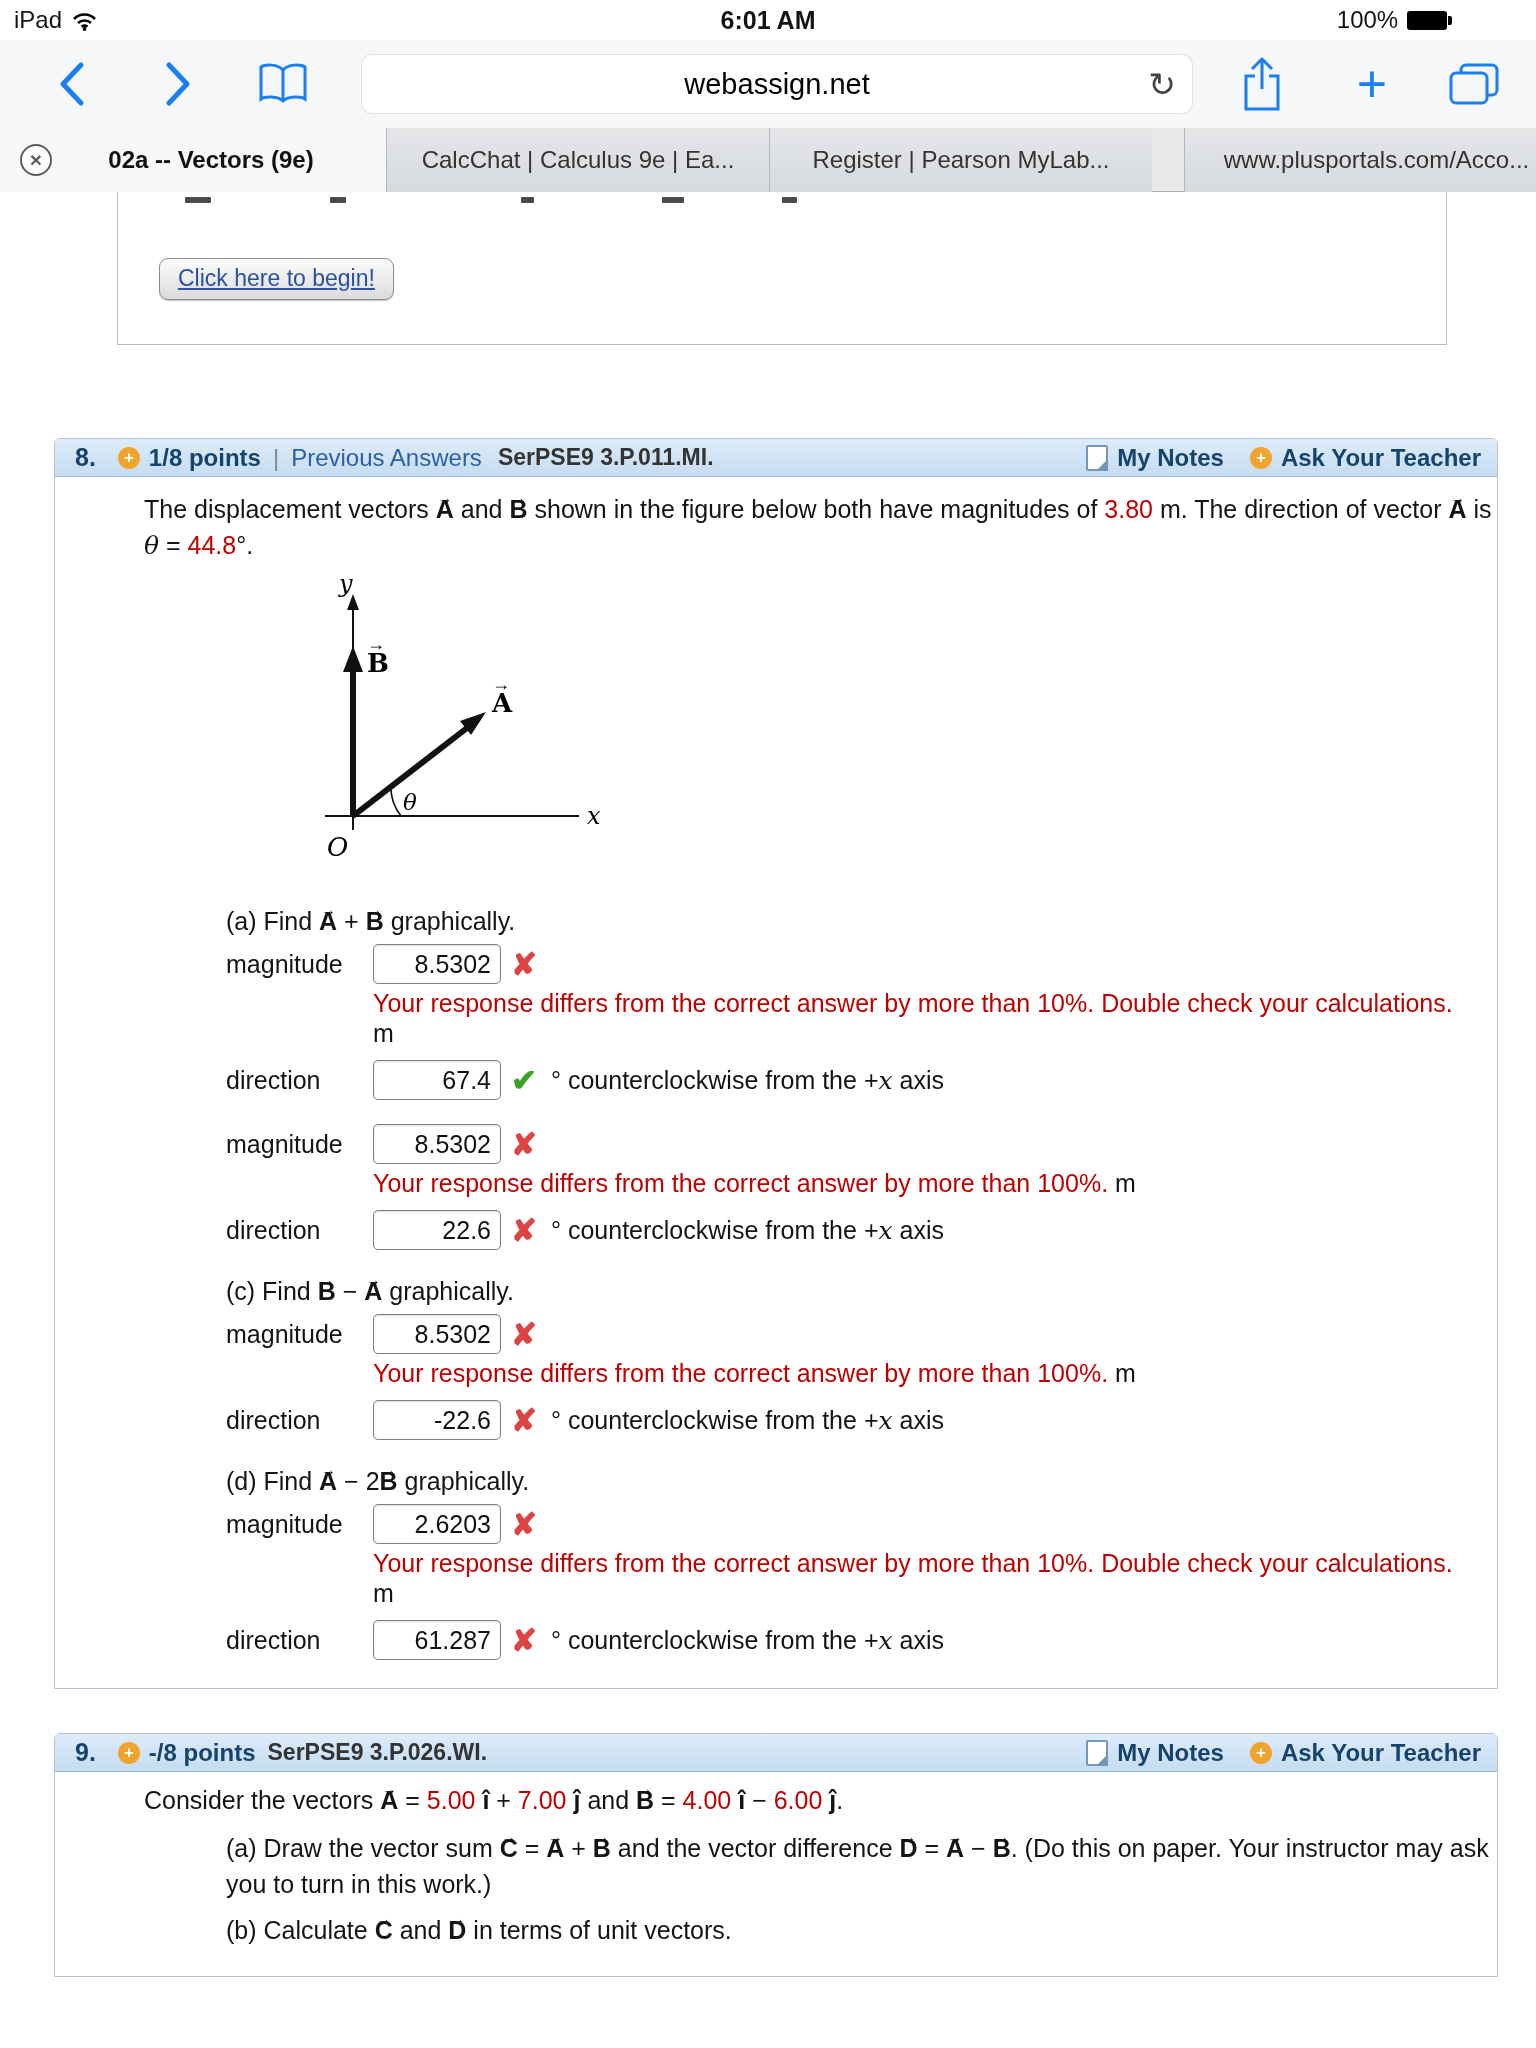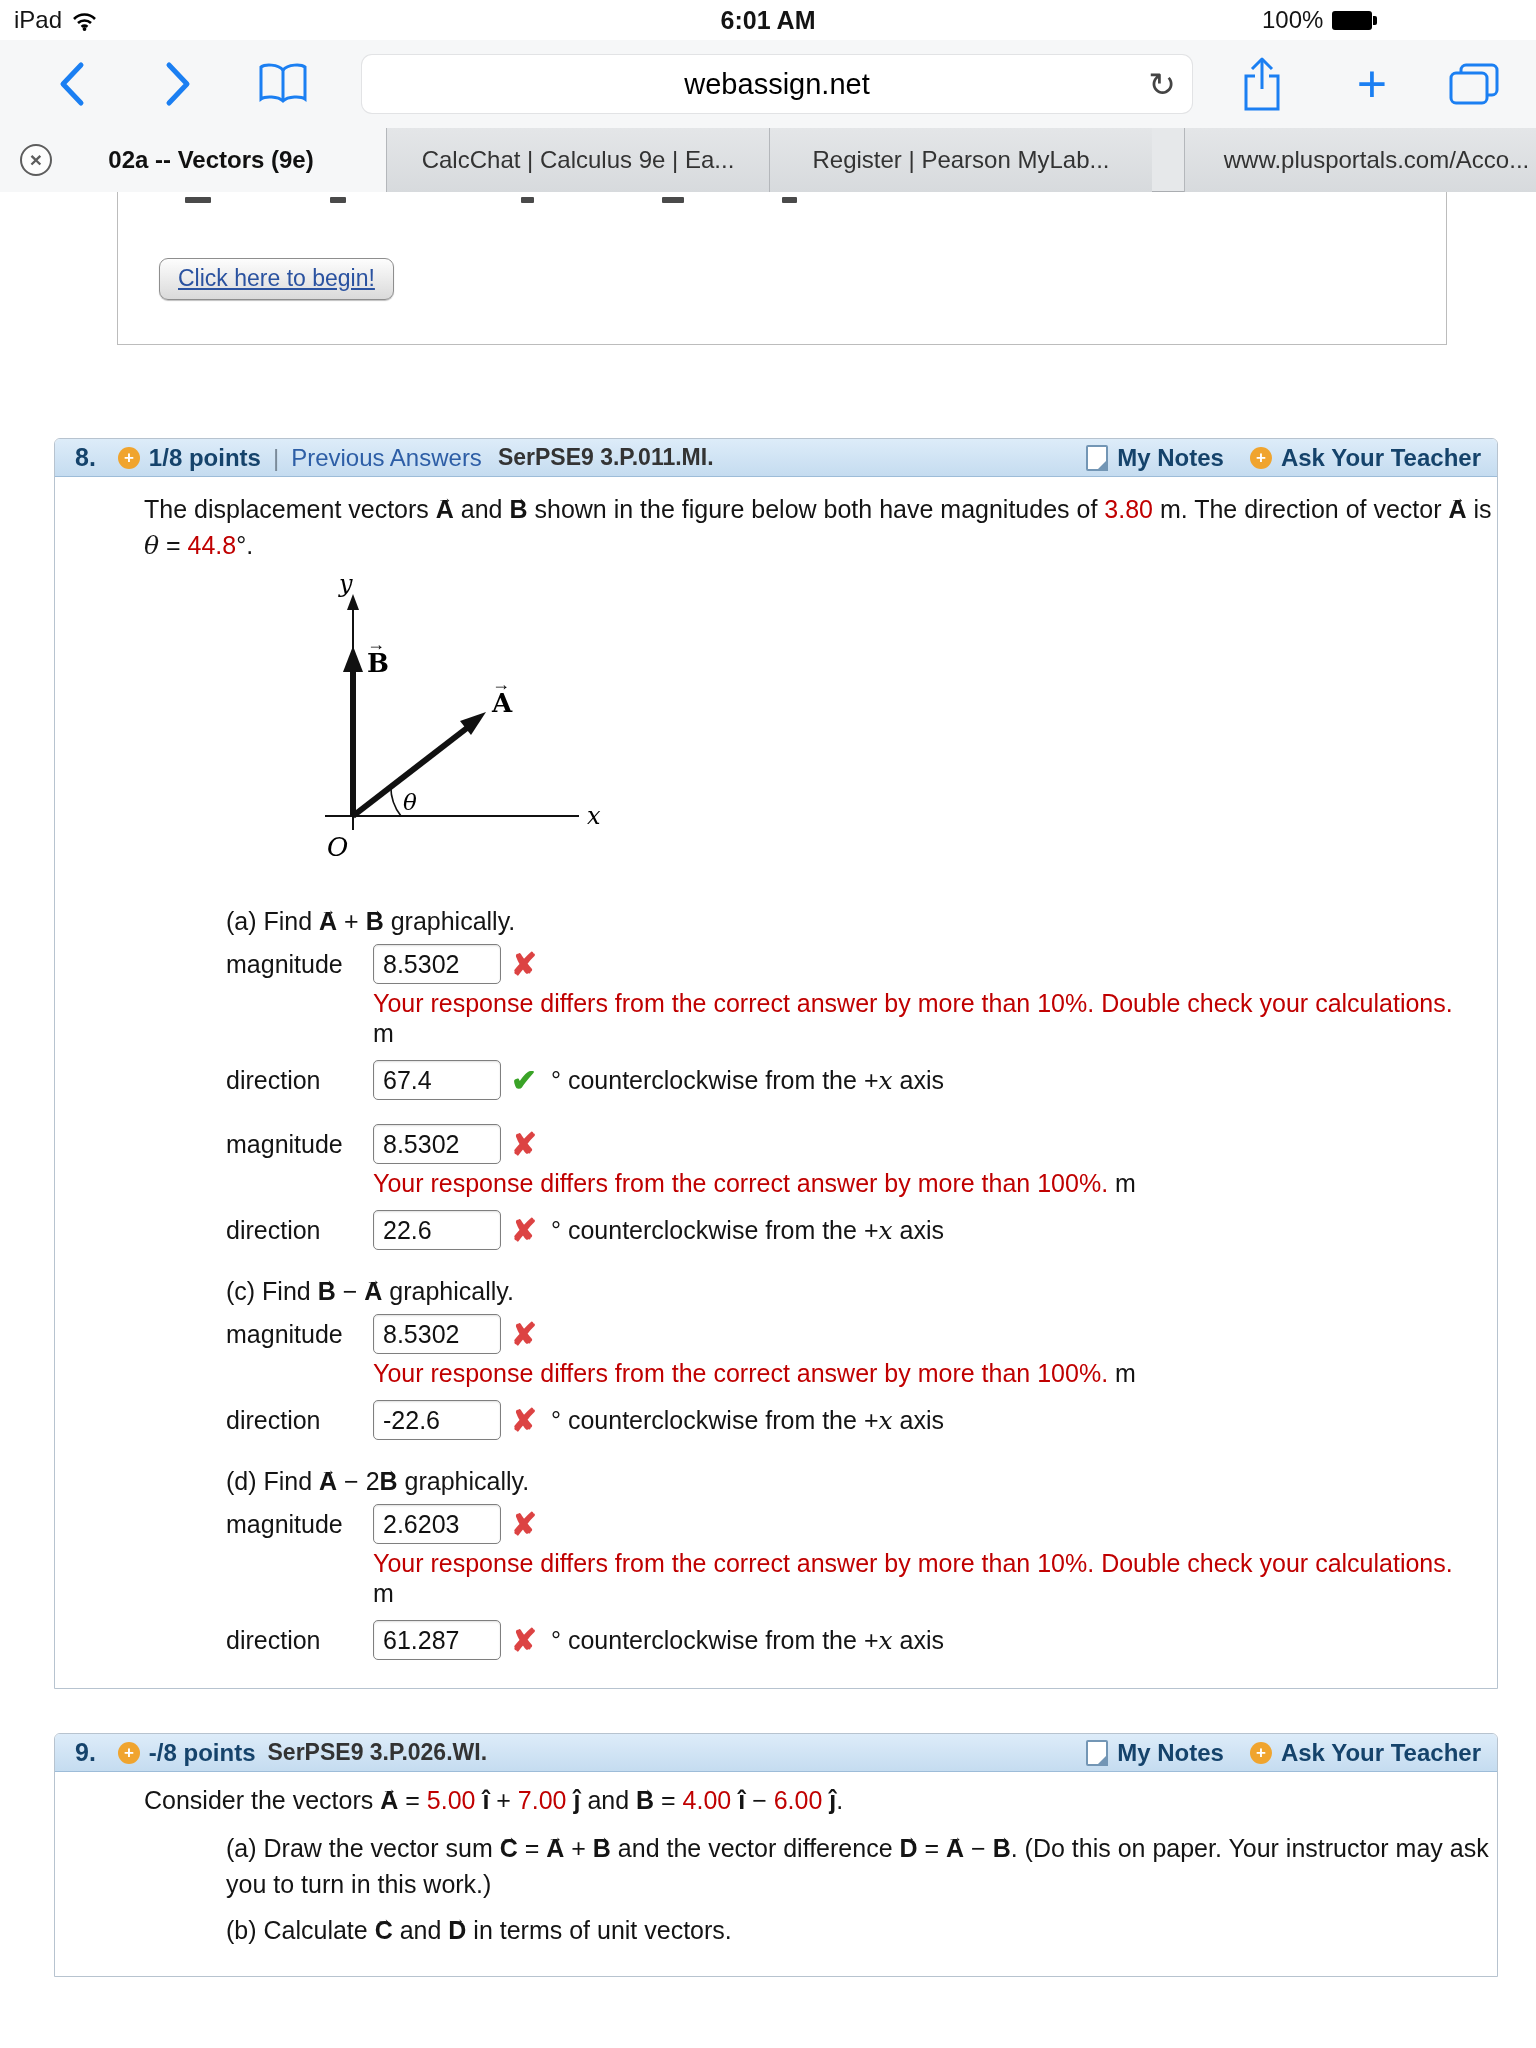--- a/index.html
+++ b/index.html
@@ -6,21 +6,21 @@
   html,body { background:#666; }
   .screen {
     position:relative; width:1536px; height:2048px; margin:0 auto;
     background:#8b5cf6; overflow:hidden;
     font-family:"Liberation Sans", sans-serif; font-size:25px; color:#141414;
   }
   
   .status-bar { height:40px; background:#fff; display:flex; align-items:center; padding:0 14px; }
   .sb-left  { display:flex; align-items:center; gap:9px; width:260px; font-size:24px; }
   .sb-center{ flex:1; text-align:center; font-weight:700; font-size:25px; }
-  .sb-right { width:260px; display:flex; justify-content:flex-start; align-items:center; gap:9px; font-size:24px; }
+  .sb-right { width:260px; display:flex; justify-content:center; align-items:center; gap:9px; font-size:24px; }
   .battery { width:40px; height:19px; background:#000; border-radius:3px; position:relative; }
   .battery::after { content:""; position:absolute; right:-5px; top:5px; width:4px; height:9px; background:#000; border-radius:0 2px 2px 0; }
   
   .toolbar { position:relative; height:88px; background:#f6f7f8; }
   .tb-btn { position:absolute; top:0; height:88px; display:flex; align-items:center; justify-content:center; }
   .url-field { position:absolute; left:362px; top:15px; width:830px; height:58px; background:#fff;
                border-radius:10px; box-shadow:0 0 0 1px #e2e3e5; display:flex; align-items:center; justify-content:center;
                font-size:29px; color:#000; }
   .reload { position:absolute; right:16px; top:50%; transform:translateY(-50%); font-size:33px; color:#444; }
   .plus-glyph { font-size:52px; font-weight:300; color:#1b7ff2; line-height:1; }
@@ -64,21 +64,21 @@
   .intro { margin:14px 20px 0 89px; width:1360px; line-height:36px; }
   .q9 .intro { margin-top:10px; }
   .figure { margin:6px 0 0 226px; display:block; }
   .part { margin:24px 20px 0 171px; }
   .part-heading { line-height:34px; margin-bottom:6px; }
   .row { display:flex; align-items:center; }
   .row.dir { margin-top:12px; }
   .rowlabel { width:147px; }
   .answer-input { width:128px; height:40px; border:1px solid #7f7f7f; border-radius:5px; background:#fff;
                   font-family:inherit; font-size:25px; color:#111; padding:0 9px;
-                  box-shadow:inset 0 1px 2px rgba(0,0,0,.13); }
+                  box-shadow:inset 0 1px 2px rgba(0,0,0,.13);text-align:right; }
   .mark { margin-left:10px; font-size:31px; font-weight:700; line-height:1; }
   .mark-wrong { color:#dc4343; }
   .mark-correct { color:#3aa327; }
   .error { margin:4px 0 0 147px; line-height:30px; }
   .unitlabel { margin-left:14px; }
   .needhelp-row { margin:36px 0 0 104px; display:flex; align-items:center; height:46px; }
   .needhelp { color:#f07d12; font-weight:700; font-size:27px; }
   .masterit { margin-left:36px; padding:7px 16px 8px; font-family:inherit; font-size:22px; font-weight:700; color:#3a2a00;
               background:linear-gradient(#fed957,#f3a937); border:2px solid #d4861c; border-radius:4px;
               box-shadow:0 0 0 2px #f8cf8a; cursor:pointer; }

